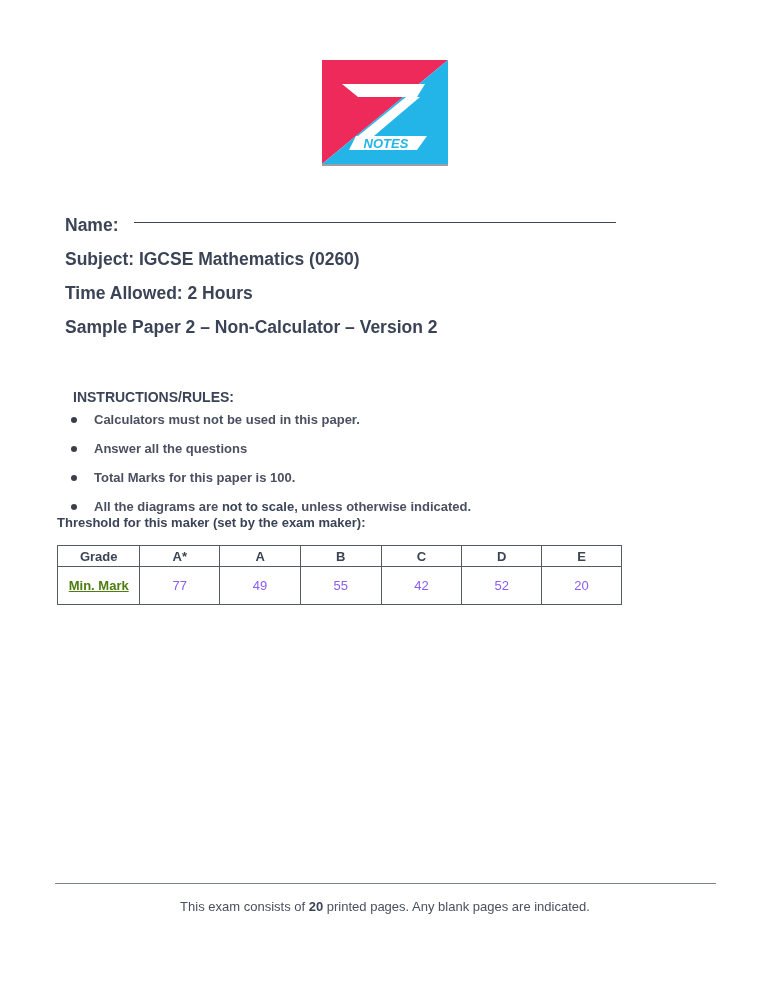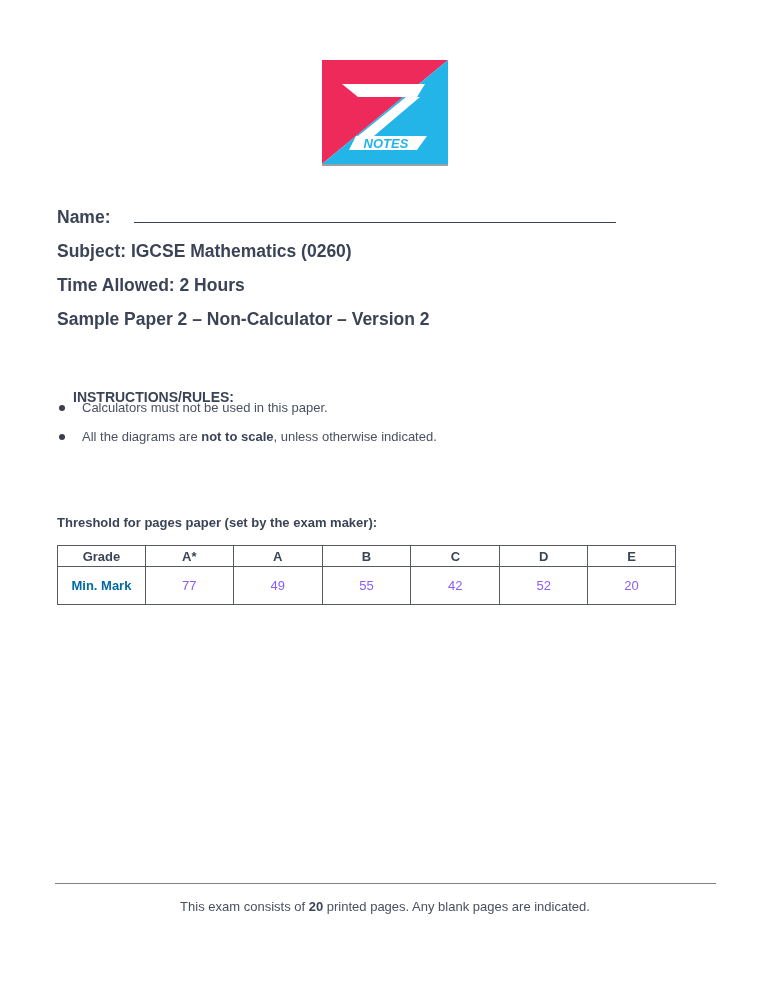--- a/index.html
+++ b/index.html
@@ -31,21 +31,21 @@
       width: 126px;
       height: 2px;
       background: #9aa0a6;
     }
     .heading {
       position: absolute;
       left: 57px;
       font-weight: bold;
       font-size: 17.5px;
       color: #3b4456;
-      margin: 0;
+      margin: 8px;
       white-space: nowrap;
     }
     .name-line {
       position: absolute;
       left: 134px;
       top: 222px;
       width: 482px;
       height: 0;
       border-top: 1.6px solid #3b4456;
     }
@@ -55,25 +55,26 @@
       top: 373px;
       font-weight: bold;
       font-size: 14px;
       color: #3b4456;
       margin: 16px;
     }
     .rules {
       position: absolute;
       left: 57px;
       top: 400px;
-      margin: 0;
+      margin: 12px;
       padding: 0;
       list-style: none;
       font-size: 13px;
       color: #4a5060;
+      font-weight: bold;
     }
     .rules li {
       position: relative;
       height: 29px;
       line-height: 16px;
       padding-left: 25px;
     }
     .rules li .bullet {
       position: absolute;
       left: 2px;
@@ -90,42 +91,43 @@
       top: 515px;
       font-weight: bold;
       font-size: 13px;
       color: #3b4456;
       margin: 0;
     }
     table.grades {
       position: absolute;
       left: 57px;
       top: 545px;
-      width: 619px;
+      width: 565px;
       border-collapse: collapse;
       font-size: 13px;
       color: #3b4456;
     }
     table.grades td, table.grades th {
       border: 1px solid #555a63;
       text-align: center;
       padding: 0;
     }
     table.grades tr.head-row th {
       height: 20px;
       font-weight: bold;
     }
     table.grades tr.mark-row td {
       height: 37px;
       font-weight: normal;
       color: #8b5cf6;
     }
     table.grades tr.mark-row td.row-label {
       font-weight: bold;
-      color: #0369a1;
+      color: #4d7c0f;
+      text-decoration: underline;
     }
     .footer-rule {
       position: absolute;
       left: 55px;
       top: 883px;
       width: 661px;
       height: 0;
       border-top: 1.3px solid #7d8288;
     }
     .footer-text {
@@ -165,25 +167,33 @@
 <h2 class="heading" style="top:309px;">Sample Paper 2 – Non-Calculator – Version 2</h2>
 
 <h3 class="section-title">INSTRUCTIONS/RULES:</h3>
 <ul class="rules">
   <li>
     <span class="bullet"></span>
     <span>Calculators must not be used in this paper.</span>
   </li>
   <li>
     <span class="bullet"></span>
+    <span>Answer all the questions</span>
+  </li>
+  <li>
+    <span class="bullet"></span>
+    <span>Total Marks for this paper is 100.</span>
+  </li>
+  <li>
+    <span class="bullet"></span>
     <span>All the diagrams are </span><b>not to scale</b><span>, unless otherwise indicated.</span>
   </li>
 </ul>
 
-<h3 class="threshold-title">Threshold for pages paper (set by the exam maker):</h3>
+<h3 class="threshold-title">Threshold for this maker (set by the exam maker):</h3>
 <table class="grades">
   <colgroup>
     <col style="width:88px">
     <col style="width:88px">
     <col style="width:89px">
     <col style="width:89px">
     <col style="width:89px">
     <col style="width:88px">
     <col style="width:88px">
   </colgroup>

